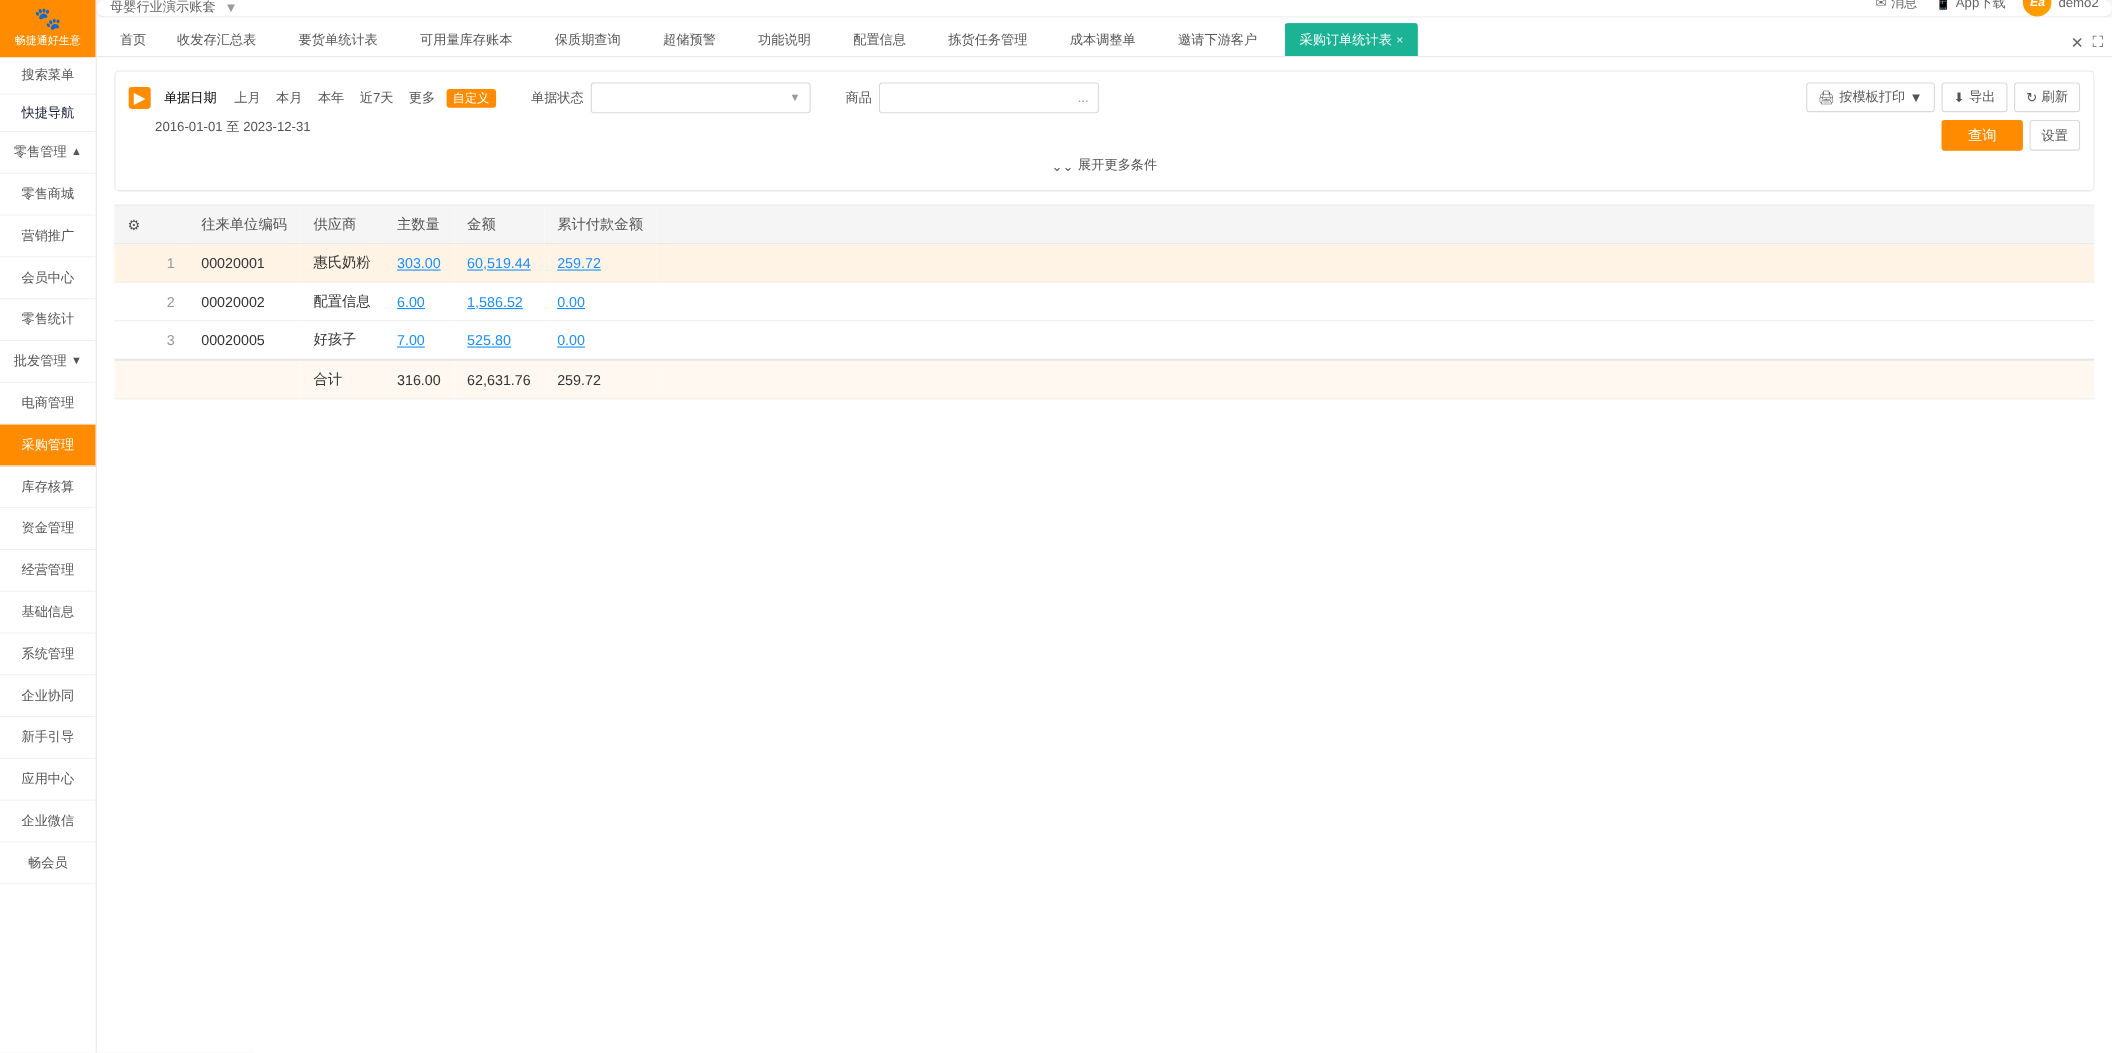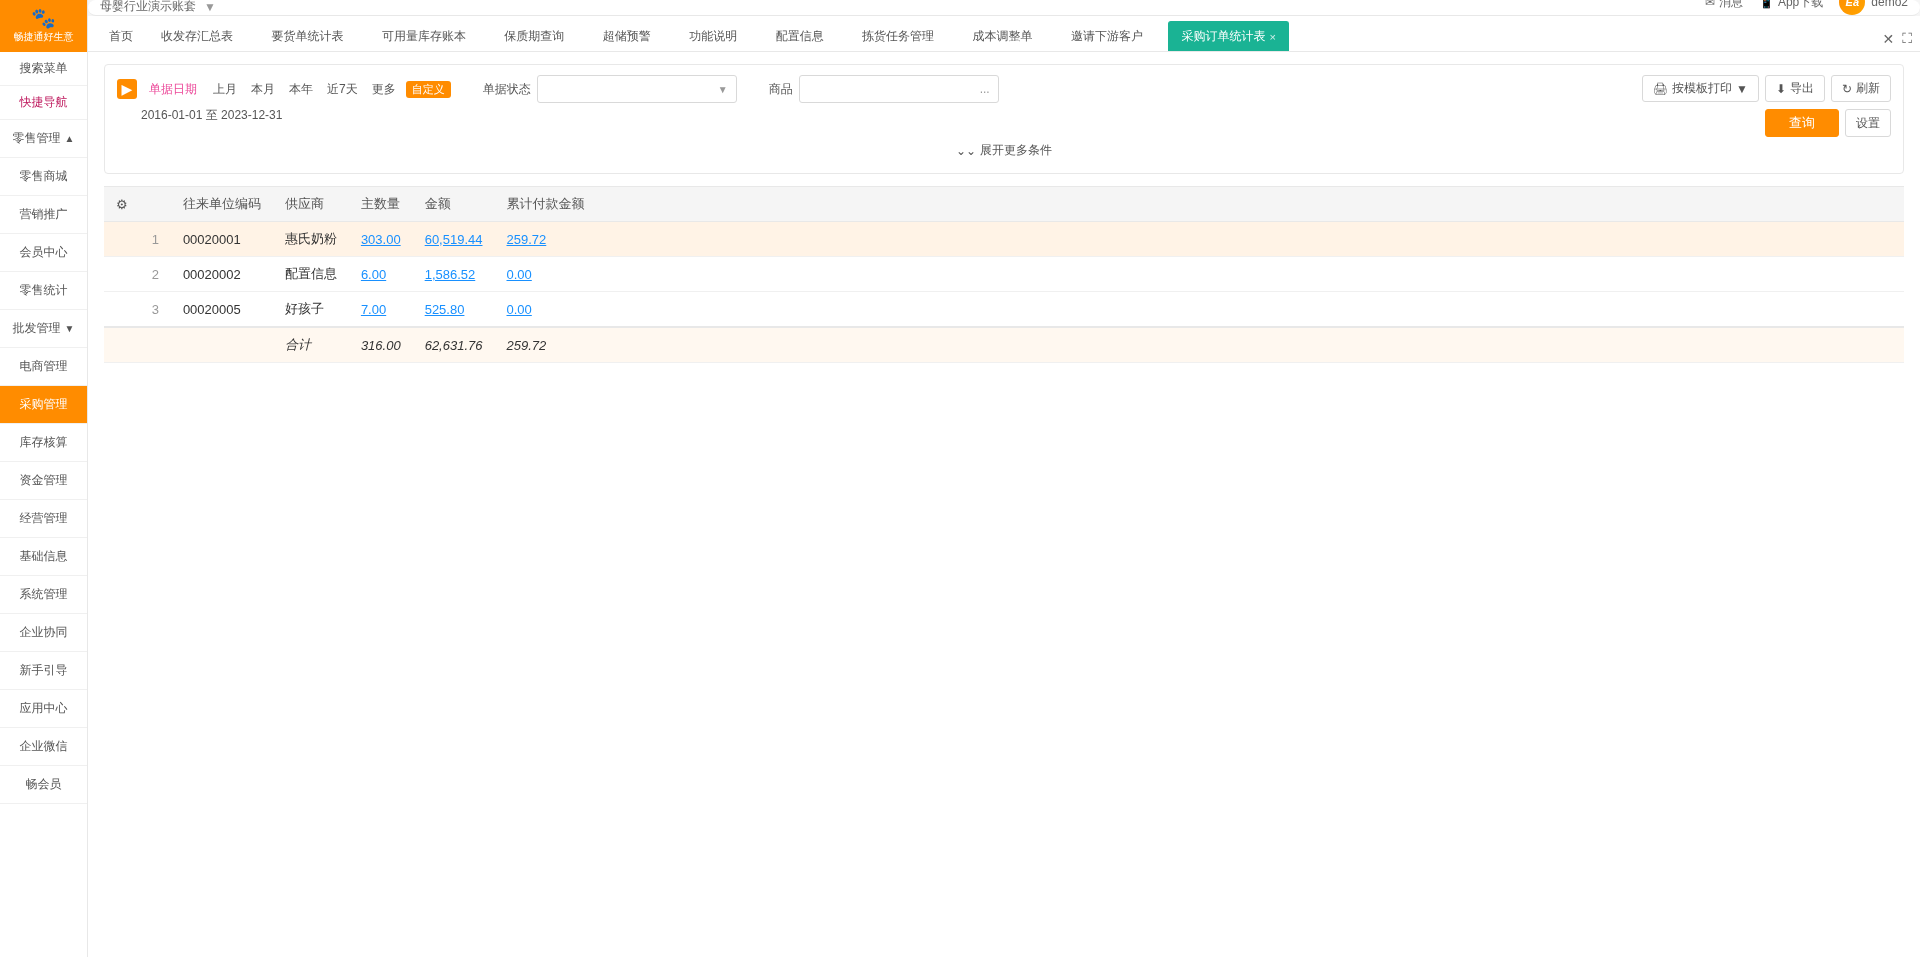--- a/index.html
+++ b/index.html
@@ -42,21 +42,21 @@
       text-align: center;
       color: #555;
       font-size: 12px;
       cursor: pointer;
       border-bottom: 1px solid #f0f0f0;
     }
     .sidebar-quick {
       width: 100%;
       padding: 8px 4px;
       text-align: center;
-      color: #be185d;
+      color: #0f172a;
       font-size: 12px;
       cursor: pointer;
       border-bottom: 1px solid #f0f0f0;
     }
     .sidebar-item {
       width: 100%;
       padding: 10px 4px;
       text-align: center;
       color: #555;
       font-size: 12px;
@@ -198,21 +198,21 @@
       color: white;
       border: none;
       width: 20px; height: 20px;
       border-radius: 3px;
       cursor: pointer;
       font-size: 14px;
       display: flex; align-items: center; justify-content: center;
       flex-shrink: 0;
     }
     .filter-label {
-      color: #ec4899;
+      color: #000000;
       font-size: 12px;
       white-space: nowrap;
     }
     .date-shortcuts {
       display: flex;
       gap: 6px;
       align-items: center;
     }
     .date-shortcut {
       color: #555;
@@ -374,21 +374,20 @@
     }
     
     .table-footer {
       background: #fff8f0;
       border-top: 2px solid #e8e8e8;
     }
     .table-footer td {
       padding: 8px 12px;
       font-weight: normal;
       color: #333;
-      font-style: italic;
     }
   </style>
 </head>
 <body>
 
 <div class="sidebar">
   <div class="sidebar-logo">
     <span class="sidebar-logo-icon">🐾</span>
     <span class="sidebar-logo-text">畅捷通好生意</span>
   </div>

